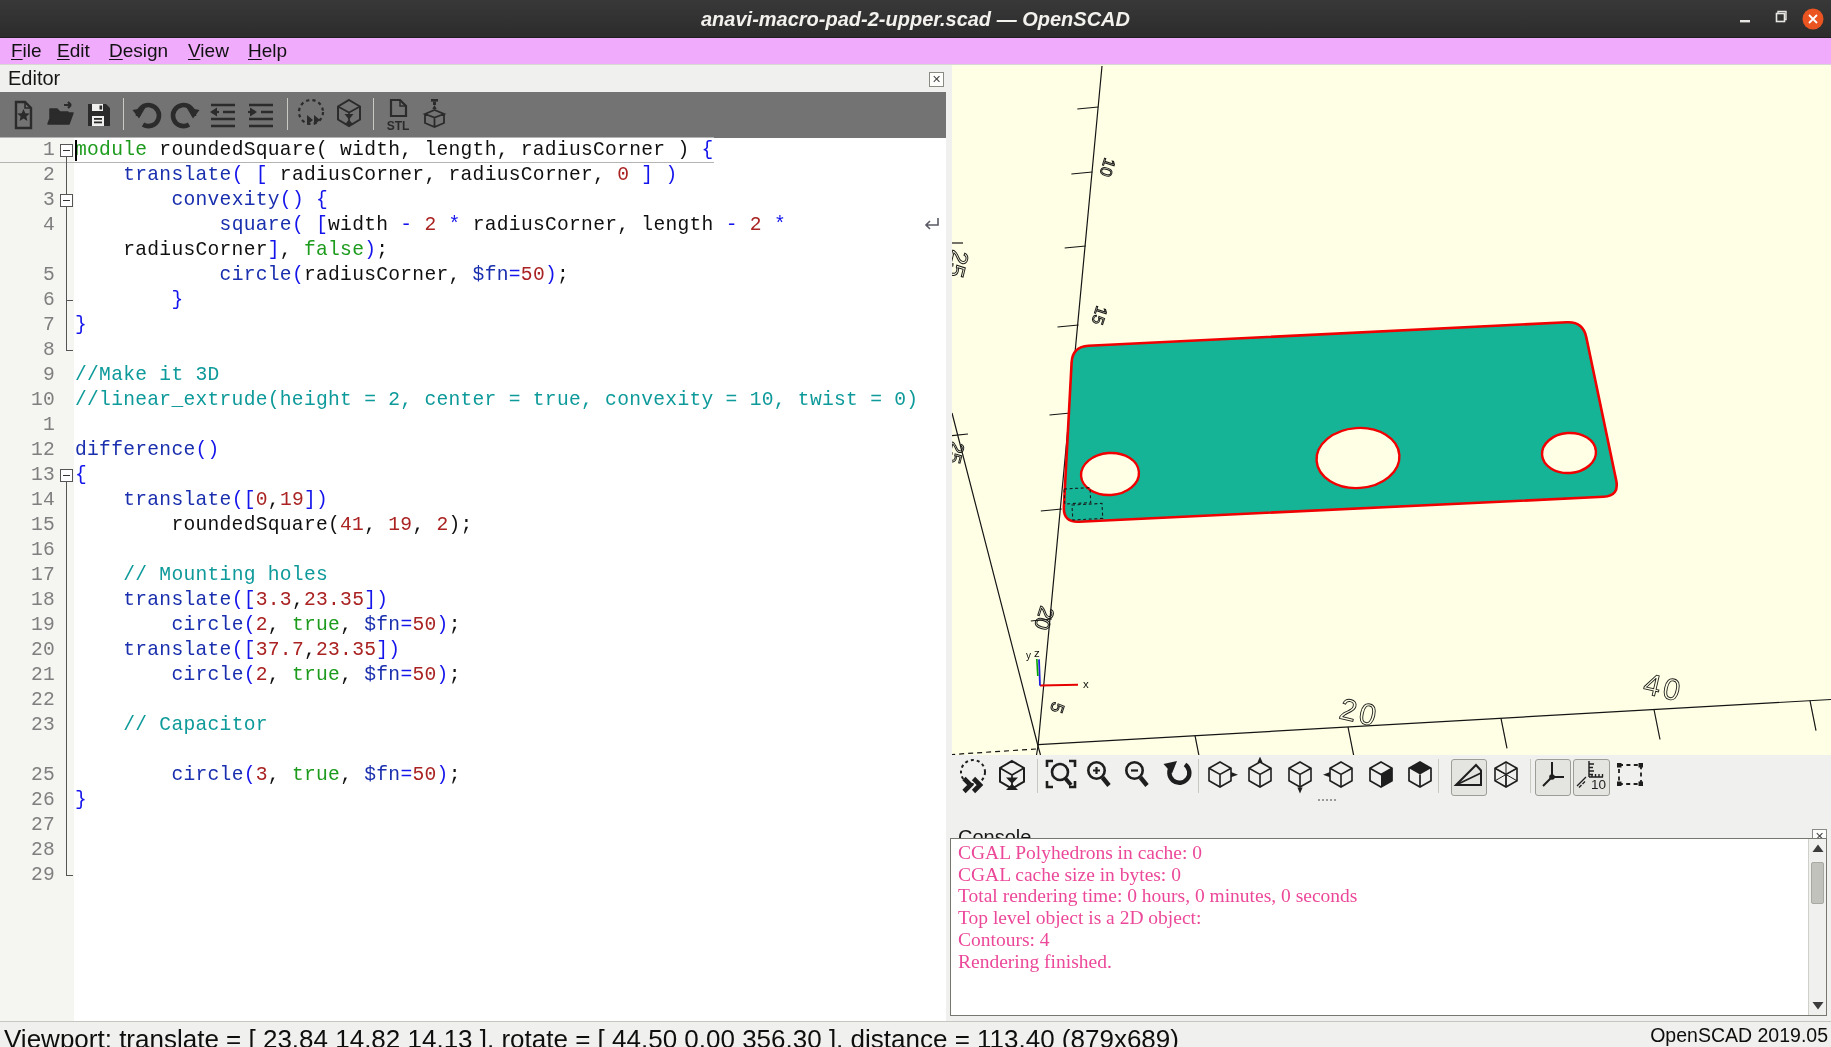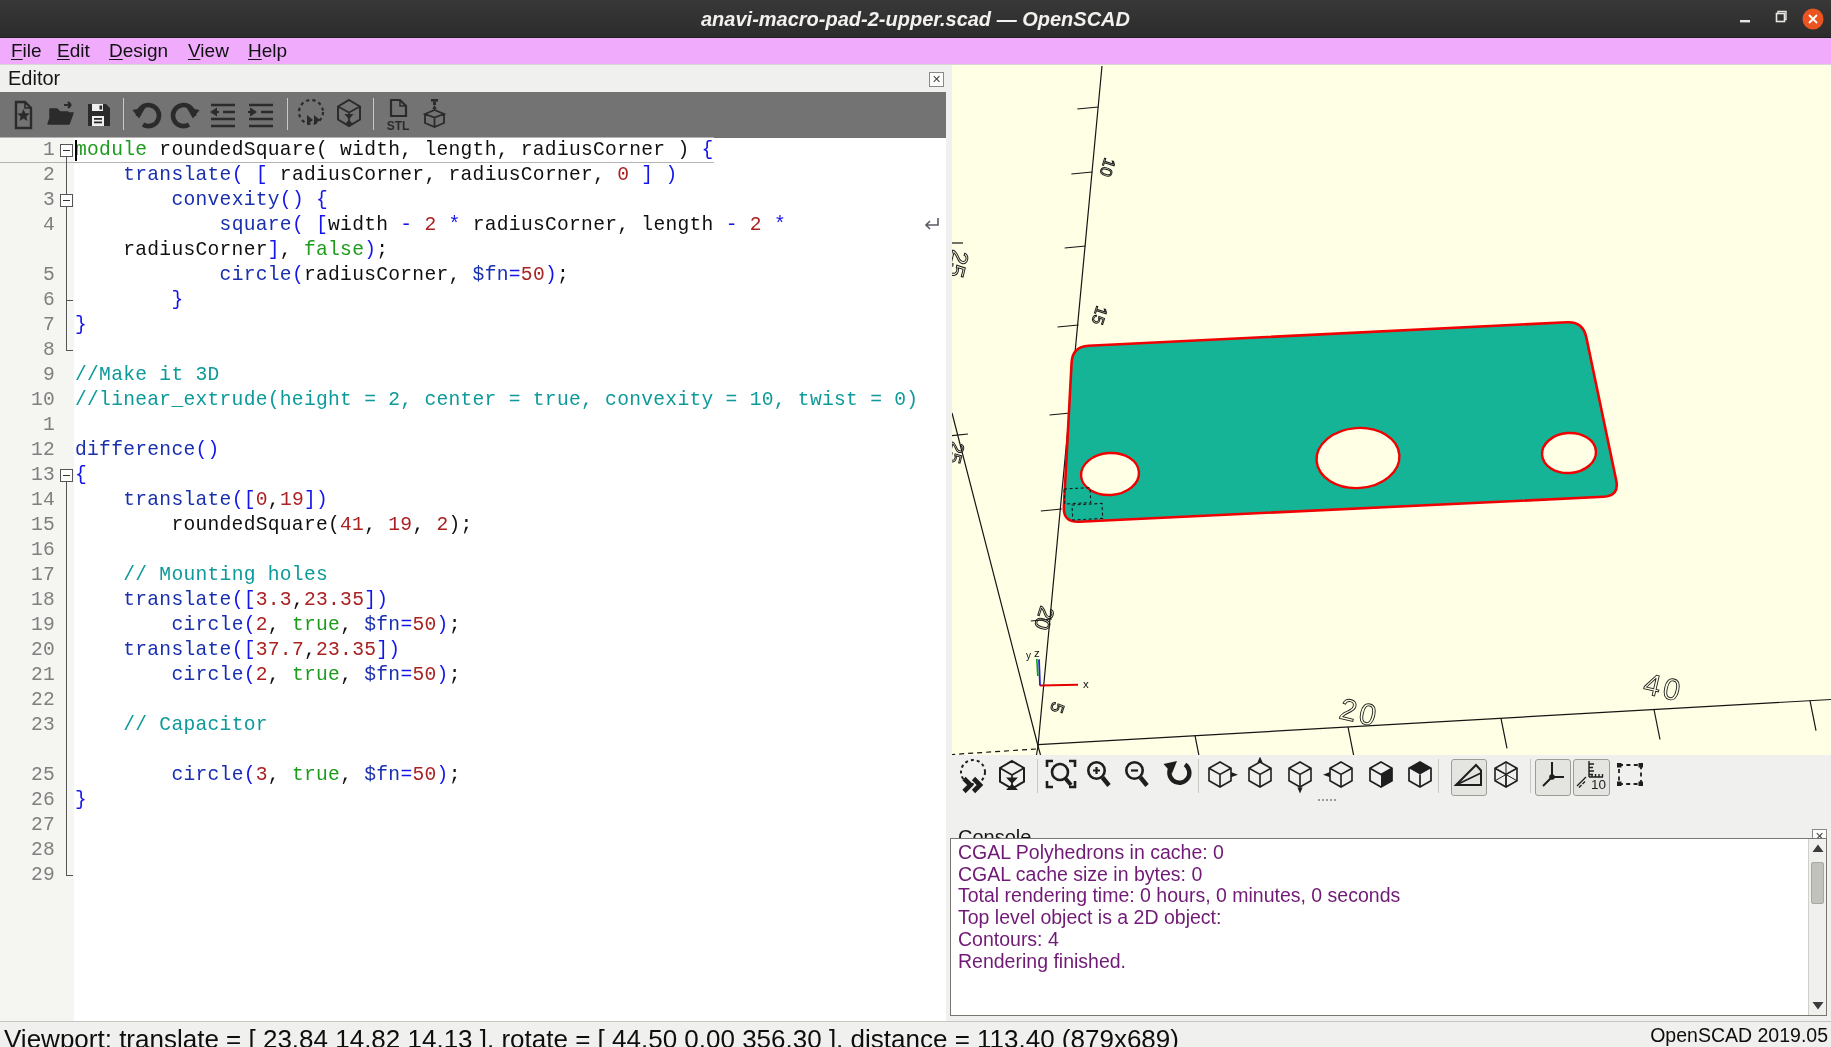--- a/index.html
+++ b/index.html
@@ -30,21 +30,21 @@
 #viewport { position:absolute; left:952px; top:65px; width:879px; height:690px; }
 #vptb { position:absolute; left:952px; top:755px; width:879px; height:42px; background:#f0f0ee; }
 .vi { position:absolute; top:2px; }
 .vsep { position:absolute; top:4px; width:1px; height:34px; background:#c9c9c4; }
 .pressed { position:absolute; top:4px; height:37px; background:#e4e4e0; border:1px solid #9d9d97; border-radius:3px; }
 #hsplit { position:absolute; left:952px; top:797px; width:879px; height:6px; background:#f0f0ee; }
 #hdots { position:absolute; left:1318px; top:799px; width:18px; height:2px; background:repeating-linear-gradient(90deg,#999 0 2px,transparent 2px 4px); }
 #conshead { position:absolute; left:952px; top:803px; width:879px; height:35px; background:#f0f0ee;margin-top:18px; }
 #conshead span { position:absolute; left:6px; top:5px; font-size:20px; color:#151515; }
 #consbox { position:absolute; left:950px; top:838px; width:877px; height:178px; background:#fff; border:1px solid #77776f; }
-#constext { position:absolute; left:7px; top:3px; font-size:19.5px; line-height:21.7px; color:#701a75; }
+#constext { position:absolute; left:7px; top:3px; font-size:19.5px; line-height:21.7px; color:#ec4899;font-family:Liberation Serif, serif; }
 #scroll { position:absolute; right:0; top:0; width:18px; height:176px; background:#f0f0ee; border-left:1px solid #d0d0cb; }
 #sthumb { position:absolute; left:2px; top:23px; width:13px; height:42px; background:#c2c2bd; border:1px solid #a9a9a3; border-radius:2px; }
 .sarrow { position:absolute; left:3px; }
 #statusbar { position:absolute; left:0; top:1021px; width:1831px; height:26px; background:#f0f0ee; border-top:1px solid #c6c6c1; }
 #statusbar .sl { position:absolute; left:4px; top:2px; font-size:26px; color:#0e0e0e; }
 #statusbar .sr { position:absolute; right:3px; top:2px; font-size:19.5px; color:#0e0e0e; }
 .xbtn { position:absolute; width:15px; height:15px; border:1px solid #8a8a84; background:#fdfdfc; color:#444; font-size:11px; line-height:13px; text-align:center; }
 </style></head>
 <body>
 <div id="win">

